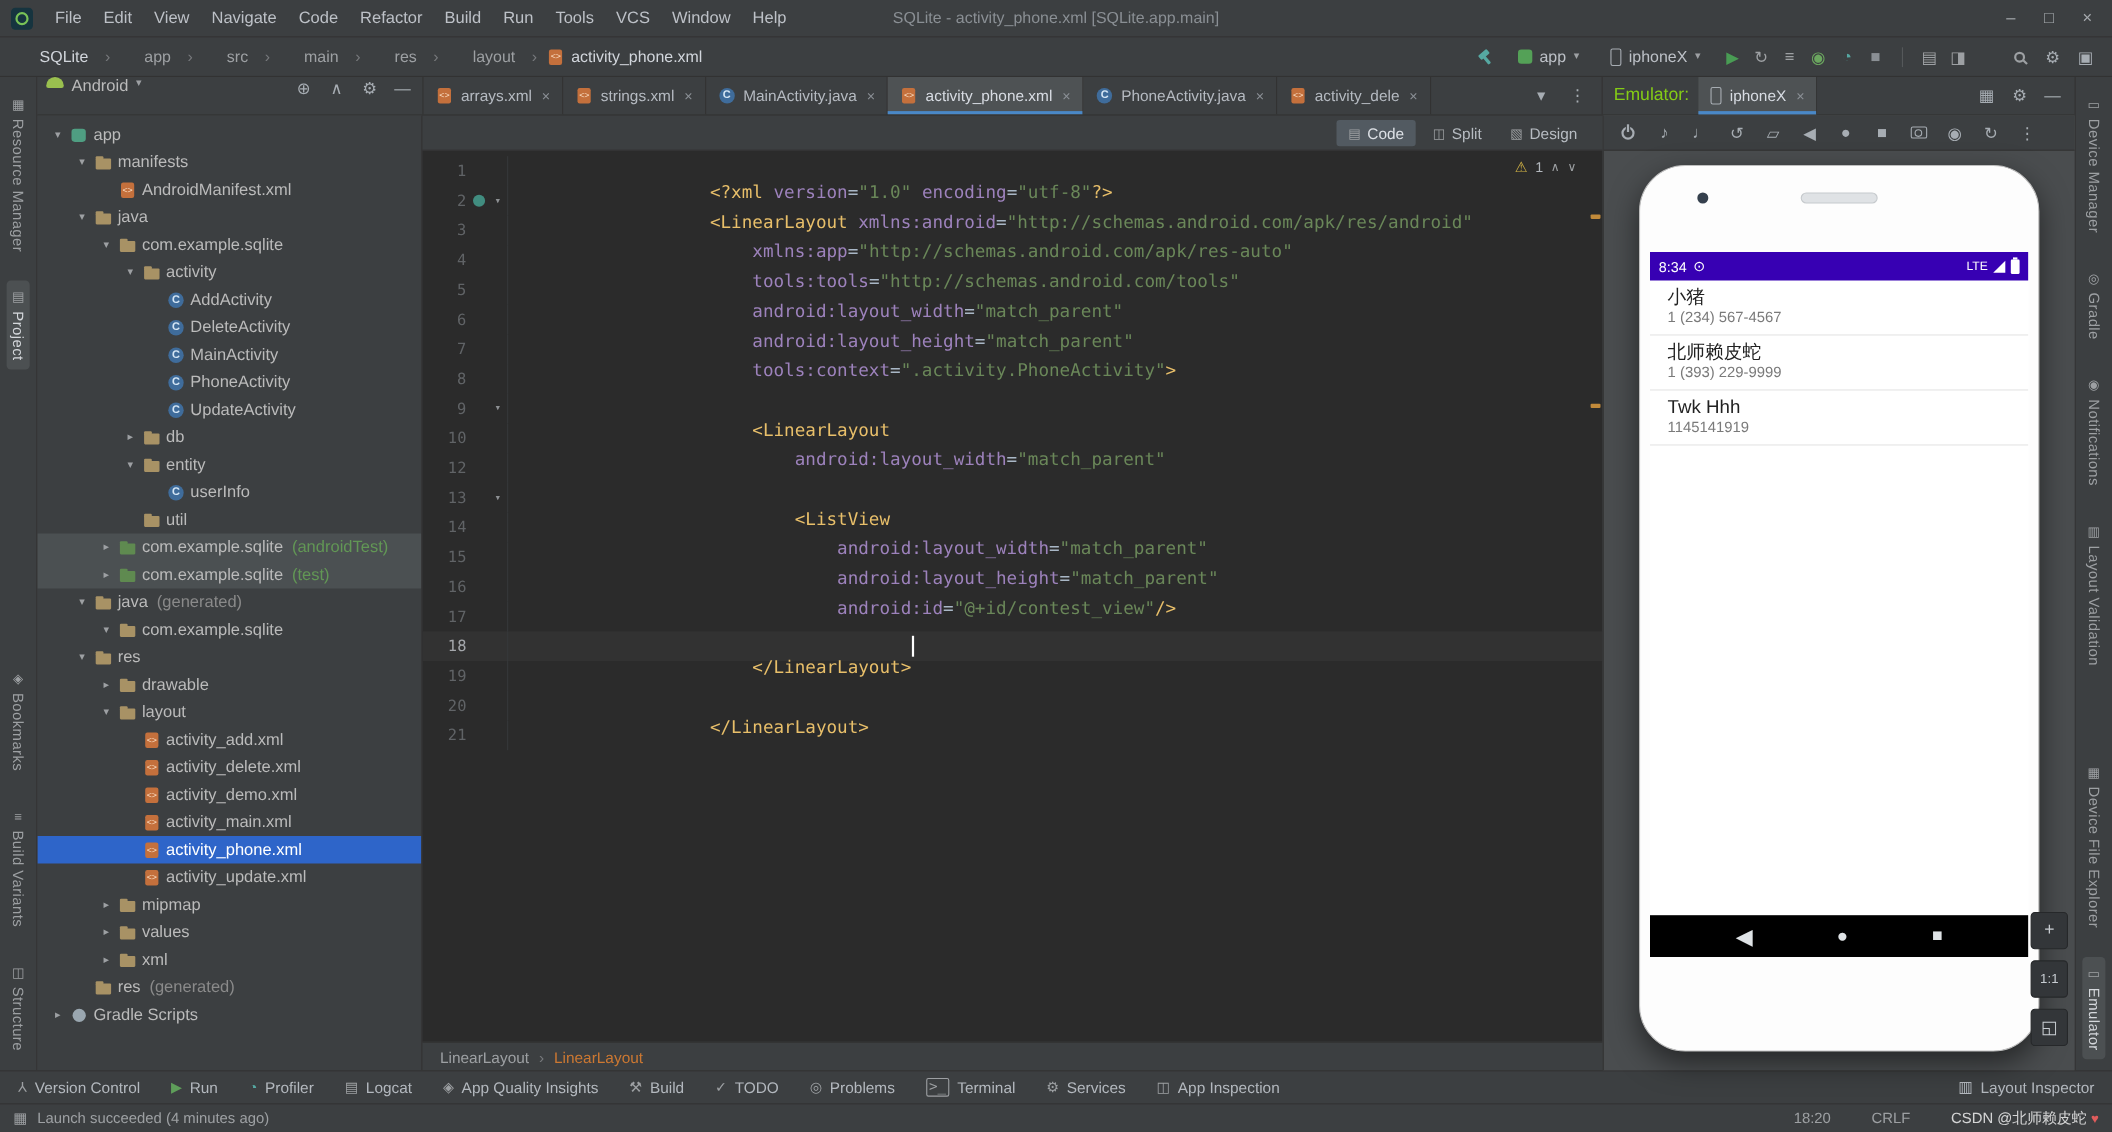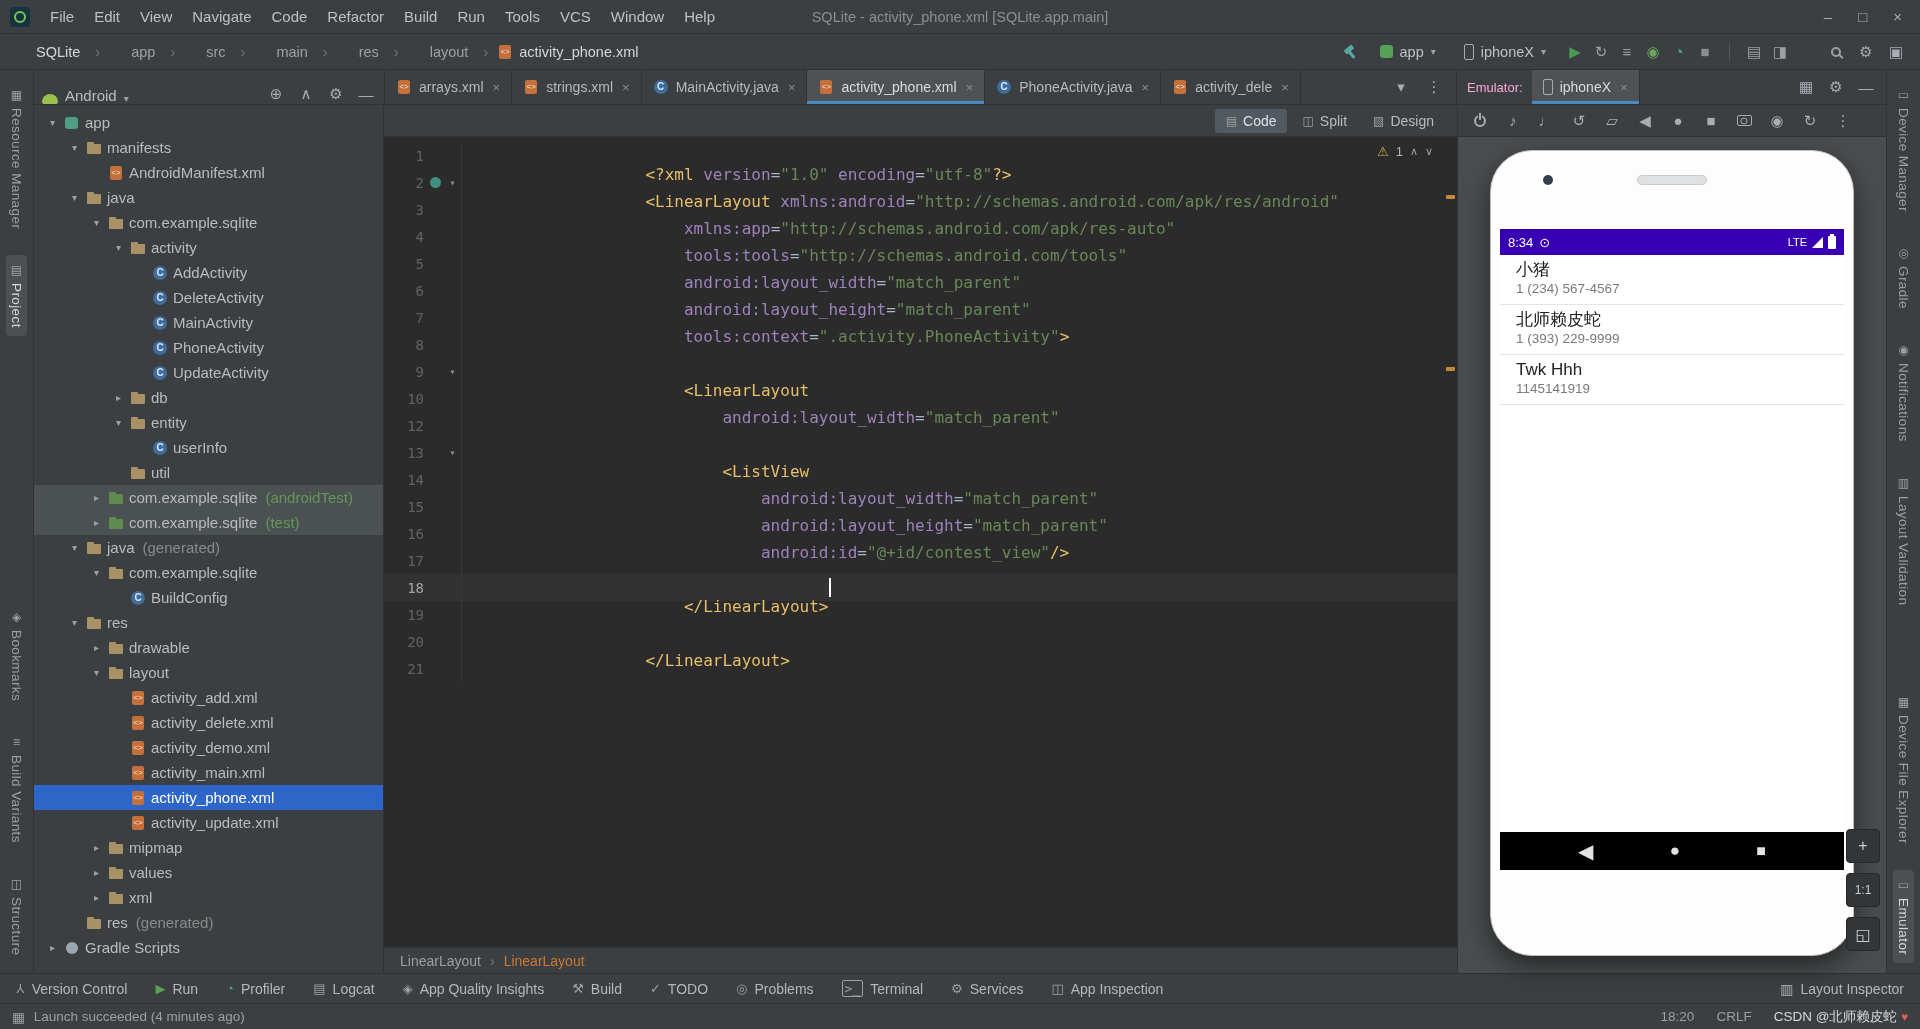--- a/index.html
+++ b/index.html
@@ -51,31 +51,31 @@
   .stripe-right{border-left:1px solid #323232}
   .stripe-btn{display:flex;flex-direction:column;align-items:center;gap:6px;padding:8px 3px;border-radius:4px;cursor:default}
   .stripe-btn .g{font-size:12px;color:#9da0a3}
   .stripe-label{writing-mode:vertical-rl;font-size:13.5px;color:#9da0a3;letter-spacing:.4px;white-space:nowrap}
   .stripe-btn[data-active="true"]{background:#4c5052}
   .stripe-btn[data-active="true"] .stripe-label{color:#d5d8dc}
   .stripe-btn[data-gap="auto"]{margin-top:auto}
 
   .center{flex:1;display:flex;flex-direction:column;min-width:0}
   .header-row{height:35px;flex:none;display:flex;border-bottom:1px solid #323232;background:#3c3f41}
-  .project-header{width:350px;flex:none;display:flex;align-items:flex-end;gap:7px;padding:0 8px}
+  .project-header{width:350px;flex:none;display:flex;align-items:flex-start;gap:7px;padding:0 8px}
   .i-android{width:16px;height:10px;background:#9ac04f;border-radius:8px 8px 2px 2px;display:inline-block}
   .ph-icons{margin-left:auto;display:flex;gap:10px}
   .tabs-area{flex:1;display:flex;align-items:stretch;border-left:1px solid #323232;border-right:1px solid #323232;overflow:hidden;min-width:0}
   .tab{display:flex;align-items:center;gap:7px;padding:0 11px;border-right:1px solid #323232;color:#b5bac1;font-size:14px;position:relative;white-space:nowrap;cursor:default}
   .tab[data-active="true"]{background:#4e5254;color:#d8dce3}
   .tab[data-active="true"]::after{content:"";position:absolute;left:0;right:0;bottom:0;height:3px;background:#4A88C7}
   .tab-close{color:#8b9096;font-size:13px;margin-left:2px}
   .tabs-trailing{margin-left:auto;display:flex;align-items:center;gap:13px;padding:0 12px;color:#9da0a3}
   .emu-header{width:429px;flex:none;display:flex;align-items:center;gap:9px;padding:0 10px}
-  .emu-header-label{color:#f9a8d4;font-size:13px}
+  .emu-header-label{color:#84cc16;font-size:16px}
   .eh-icons{margin-left:auto;display:flex;gap:10px}
 
   
   .f-ico{width:16px;height:16px;position:relative;flex:none;display:inline-block}
   [data-icon="xml"] > .f-ico::before, .f-ico[data-ftype="xml"]::before{content:"";position:absolute;left:2px;top:1px;width:12px;height:14px;background:#c4703c;border-radius:2px}
   [data-icon="xml"] > .f-ico::after, .f-ico[data-ftype="xml"]::after{content:"<>";position:absolute;left:2px;top:3px;width:12px;text-align:center;font-size:8px;color:#ffe8d0}
   [data-icon="class"] > .f-ico::before, .f-ico[data-ftype="class"]::before{content:"C";position:absolute;left:1px;top:1px;width:14px;height:14px;border-radius:50%;background:#3f6c9b;color:#d5e6f5;font-size:10px;line-height:14px;text-align:center;font-weight:bold}
   [data-icon="folder"] > .f-ico::before{content:"";position:absolute;left:1px;top:4px;width:14px;height:10px;background:#a89265;border-radius:1px}
   [data-icon="folder"] > .f-ico::after{content:"";position:absolute;left:1px;top:2px;width:7px;height:3px;background:#a89265;border-radius:1px 1px 0 0}
   [data-icon="folder-green"] > .f-ico::before{content:"";position:absolute;left:1px;top:4px;width:14px;height:10px;background:#5f8a50;border-radius:1px}
@@ -154,21 +154,21 @@
   .zoom-btn{width:34px;height:34px;background:#333639;border:1px solid #26282a;border-radius:4px;color:#c7ccd1;display:flex;align-items:center;justify-content:center;font-size:16px;cursor:default}
   .zoom-btn[data-name="zoom-reset-button"]{font-size:12px}
 
   
   .tool-bar{height:30px;flex:none;display:flex;align-items:center;gap:28px;padding:0 16px;border-top:1px solid #323232;background:#3c3f41;font-size:14px}
   .tw-item{display:flex;align-items:center;gap:7px;color:#b3b8be;cursor:default;white-space:nowrap}
   .tw-item .g{color:var(--color,#9da0a3);font-size:13px}
   .tw-right{margin-left:auto;display:flex;align-items:center;gap:7px;color:#b3b8be}
   .status-bar{height:26px;flex:none;display:flex;align-items:center;gap:24px;padding:0 12px;background:#3c3f41;border-top:1px solid #323232;font-size:13.5px;color:#9da0a3}
   .sb-left{display:flex;align-items:center;gap:9px}
-  .sb-right{margin-left:auto;display:flex;align-items:center;gap:22px}
+  .sb-right{margin-left:auto;display:flex;align-items:center;gap:37px}
   .watermark{color:rgba(255,255,255,.78);display:flex;align-items:center;gap:4px}
   .wm-heart{color:#e05c5c;font-size:12px}
 </style>
 </head>
 <body>
 
 <div class="window" data-name="android-studio-window">
 
   <div class="menu-bar" data-name="menu-bar">
     <span class="app-logo" data-name="app-logo-icon"></span>
@@ -552,26 +552,20 @@
               <span class="t-suffix">(generated)</span>
             </div>
 
             <div class="tree-row" data-name="tree-row" data-icon="folder" data-chev="open" style="--depth: 2;">
               <span class="chev" data-name="tree-chevron-icon"></span>
               <span class="f-ico" data-name="tree-item-icon"></span>
               <span class="t-label">com.example.sqlite</span>
               <span class="t-suffix"></span>
             </div>
 
-            <div class="tree-row" data-name="tree-row" data-icon="class" data-chev="none" style="--depth: 3;">
-              <span class="chev" data-name="tree-chevron-icon"></span>
-              <span class="f-ico" data-name="tree-item-icon"></span>
-              <span class="t-label">BuildConfig</span>
-              <span class="t-suffix"></span>
-            </div>
 
             <div class="tree-row" data-name="tree-row" data-icon="folder" data-chev="open" style="--depth: 1;">
               <span class="chev" data-name="tree-chevron-icon"></span>
               <span class="f-ico" data-name="tree-item-icon"></span>
               <span class="t-label">res</span>
               <span class="t-suffix"></span>
             </div>
 
             <div class="tree-row" data-name="tree-row" data-icon="folder" data-chev="closed" style="--depth: 2;">
               <span class="chev" data-name="tree-chevron-icon"></span>

